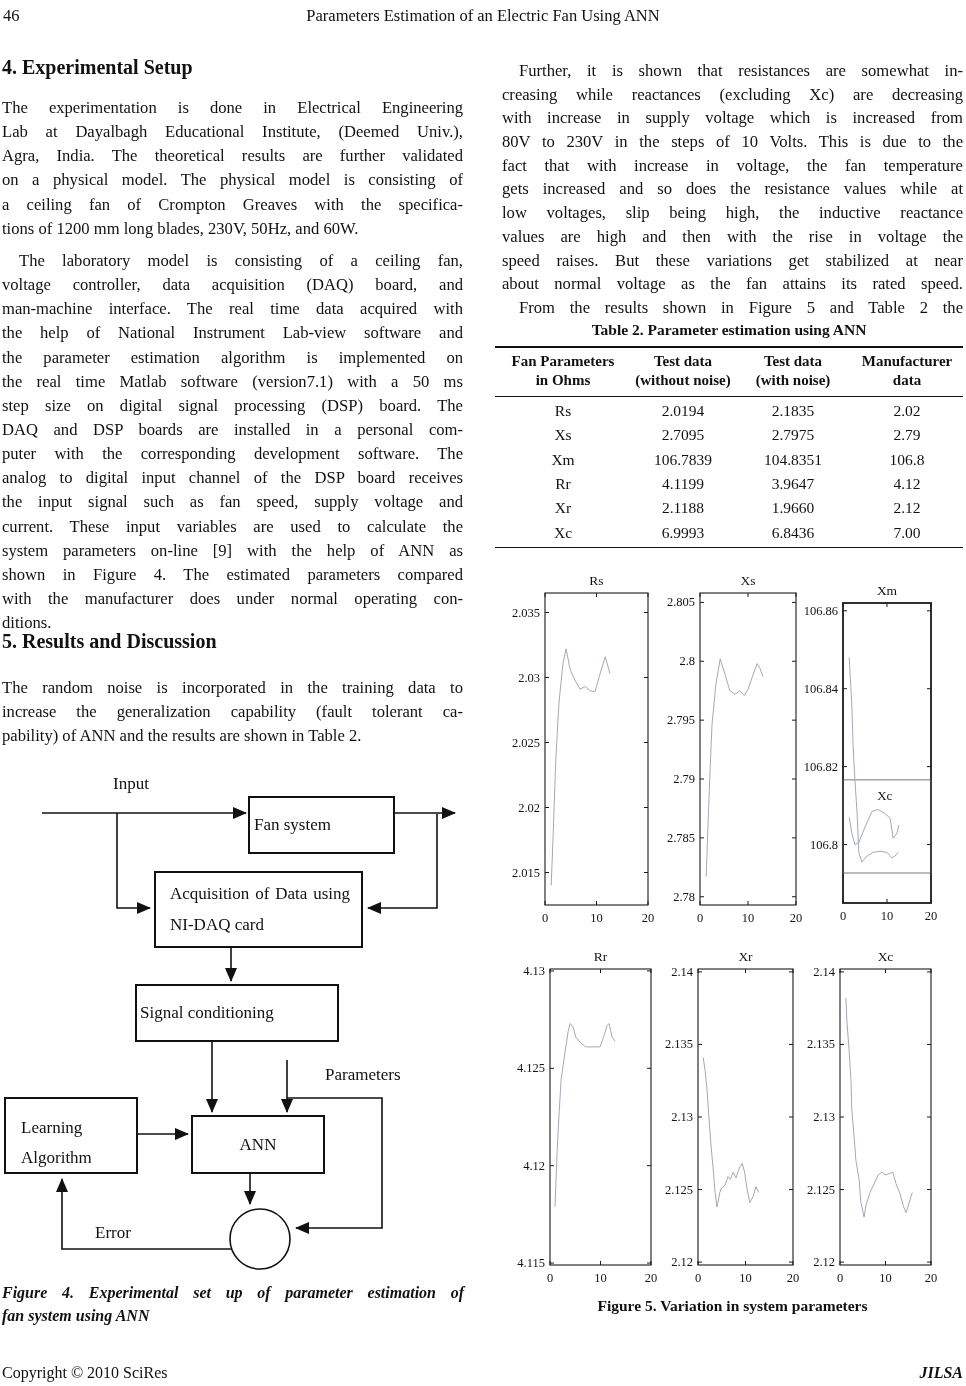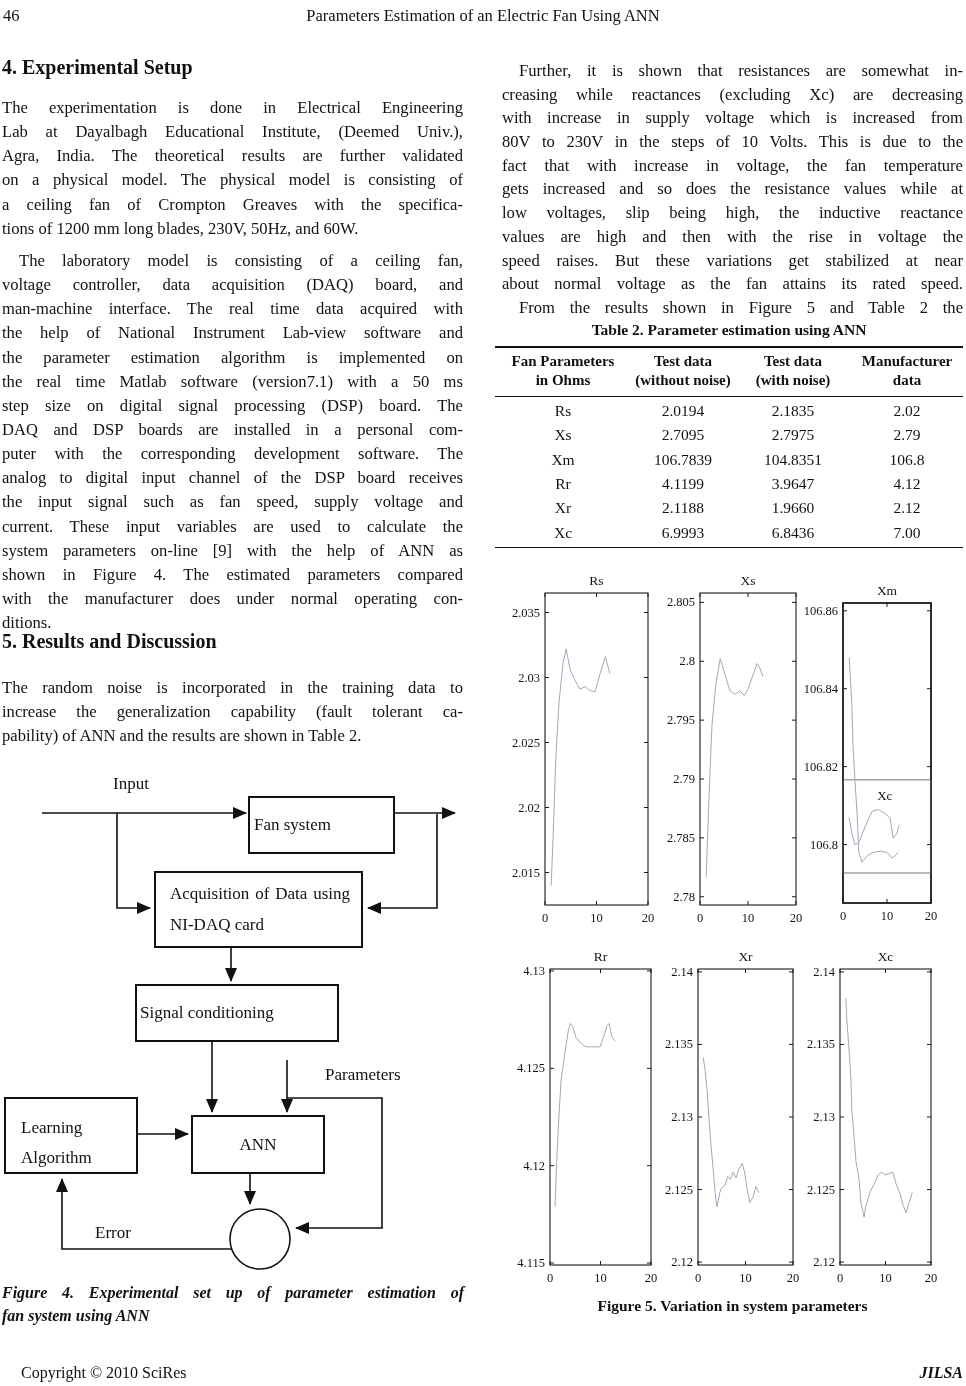--- a/index.html
+++ b/index.html
@@ -39,21 +39,21 @@
   #table2{left:495px;top:346px;width:468px;border-top:2px solid #111;}
   #t2-head{display:flex;border-bottom:1.5px solid #111;padding:4px 0 6px 0;}
   .t2-hcell{font-weight:bold;font-size:15px;line-height:19px;text-align:center;}
   #t2-body{border-bottom:1.5px solid #111;padding:2px 0 2px 0;}
   .t2-row{display:flex;height:24.3px;align-items:center;}
   .t2-cell{text-align:center;font-size:15.5px;}
   
   #fig5-caption{left:502px;top:1297px;width:461px;text-align:center;font-weight:bold;font-size:15.5px;}
   svg text{font-family:"Liberation Serif", serif;fill:#141414;}
   
-  #footer-left{left:2px;top:1364px;font-size:16px;margin-left:19px;}
+  #footer-left{left:2px;top:1364px;font-size:16px;}
   #footer-right{right:3px;top:1364px;font-size:16px;font-weight:bold;font-style:italic;}
 </style>
 </head>
 <body>
 
 <div class="abs" id="header-pagenum">46</div>
 <div class="abs" id="header-title">Parameters Estimation of an Electric Fan Using ANN</div>
 
 <div class="abs h1" id="sec4-heading">4. Experimental Setup</div>
 <div class="abs para" id="para1">

